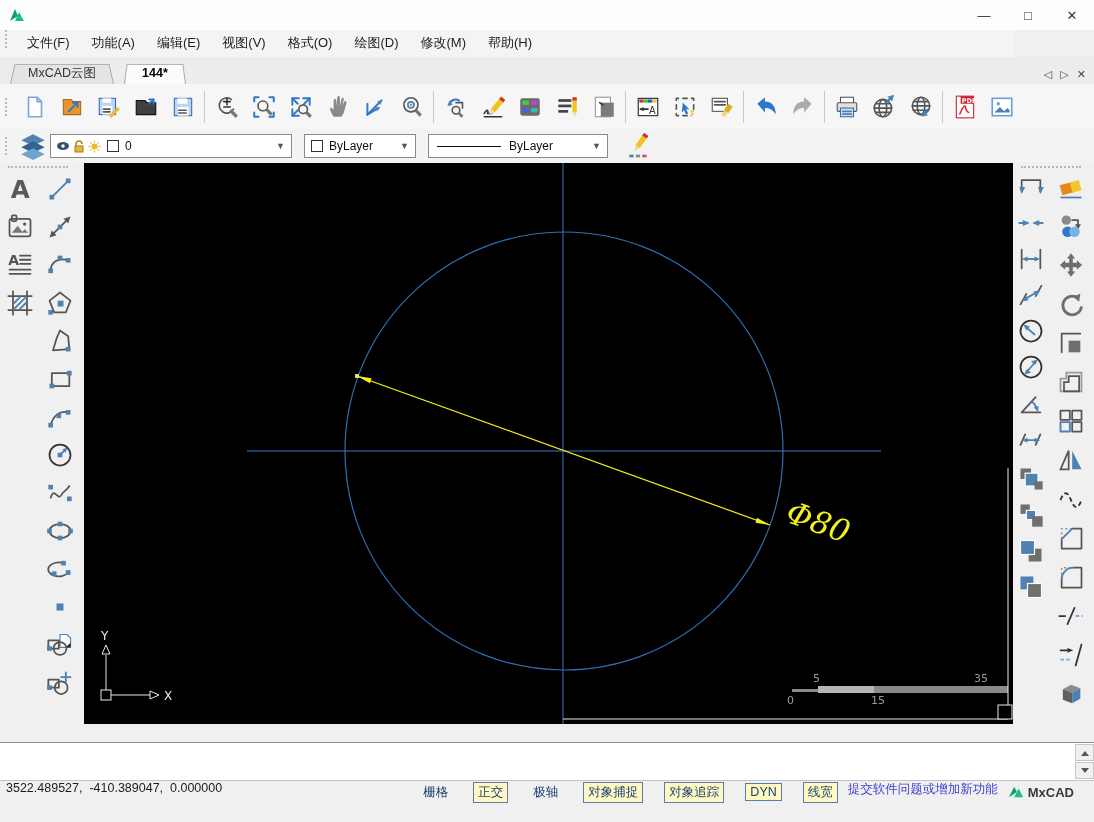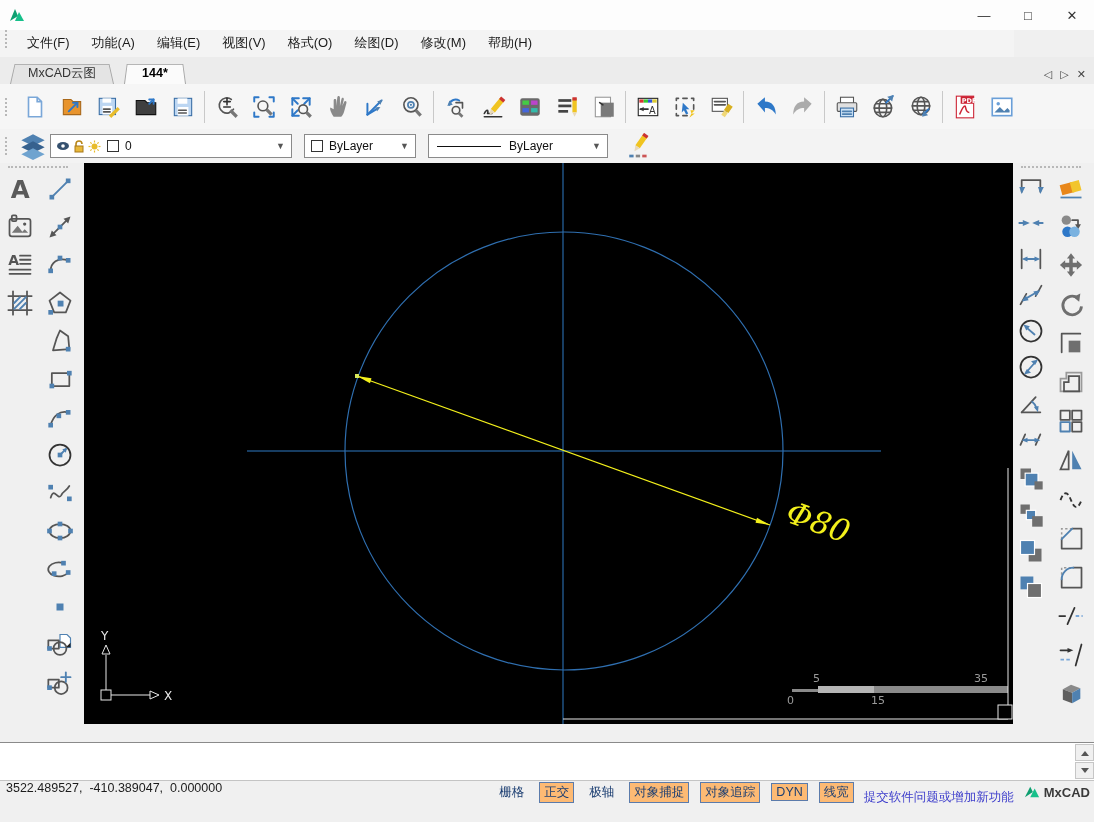--- a/index.html
+++ b/index.html
@@ -64,25 +64,25 @@
   .tri-dn{width:0;height:0;border:4px solid transparent;border-top:5px solid #555;margin-bottom:-3px}
   .tri-lf{width:0;height:0;border:4px solid transparent;border-right:5px solid #555;margin-left:-3px}
   .tri-rt{width:0;height:0;border:4px solid transparent;border-left:5px solid #555;margin-right:-3px}
   #hscroll{position:absolute;left:1005px;top:38px;width:70px;height:19px;display:flex;background:#ececec;border:1px solid #c6c6c6}
   #hscroll .sbtn{height:17px;width:16px;border:none;background:#f0f0f0}
   #hthumb{width:20px;height:17px;background:#c9c9c9;margin-left:1px}
   
   #statusbar{left:0;top:780px;width:1094px;height:22px;background:#f0f0f0;border-top:1px solid #c4c4c4;
              display:flex;font-size:12.5px}
   #coords{margin-left:6px;color:#1c1c1c;white-space:pre}
-  #toggles{margin-left:auto;display:flex;align-items:center;gap:11px}
+  #toggles{margin-left:auto;display:flex;align-items:center;gap:21px}
   .tog{color:#1d3f72;padding:1px 4px;white-space:nowrap}
-  .tog.boxed{border:1px solid #5b7bab;background:#fdba74}
-  #fblink{color:#4040cc;margin:8px 10px;white-space:nowrap}
-  #brand{display:flex;align-items:center;gap:4px;margin-right:4px;font-size:13px;color:#3a3a3a;font-weight:bold}
+  .tog.boxed{border:1px solid #5b7bab;background:#fef9c3}
+  #fblink{color:#4040cc;margin:0 10px;white-space:nowrap}
+  #brand{display:flex;align-items:center;gap:4px;margin-right:20px;font-size:13px;color:#3a3a3a;font-weight:bold}
   
   .k{stroke:#555;fill:none;stroke-width:1.5;stroke-linecap:round;stroke-linejoin:round}
   .k2{stroke:#333;fill:none;stroke-width:1.5;stroke-linecap:round;stroke-linejoin:round}
   .b{stroke:#4f81b1;fill:none;stroke-width:1.6;stroke-linecap:round;stroke-linejoin:round}
   .bb{stroke:#2e78c8;fill:none;stroke-width:1.8;stroke-linecap:round;stroke-linejoin:round}
   .h{fill:#4f81b1}
   text.lab{font-family:"DejaVu Sans",sans-serif}
 </style>
 </head>
 <body>

